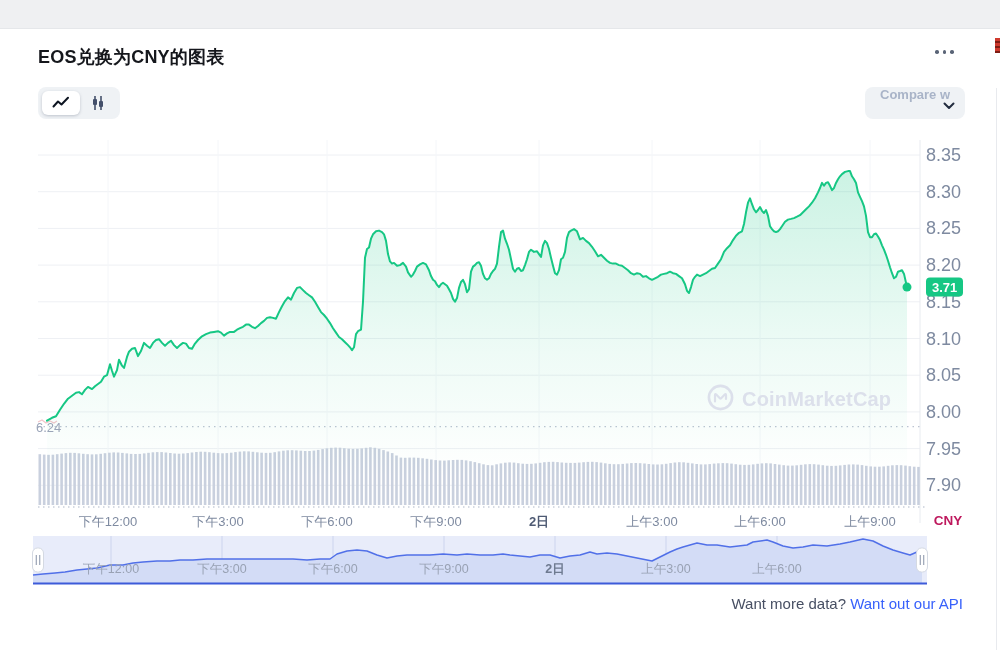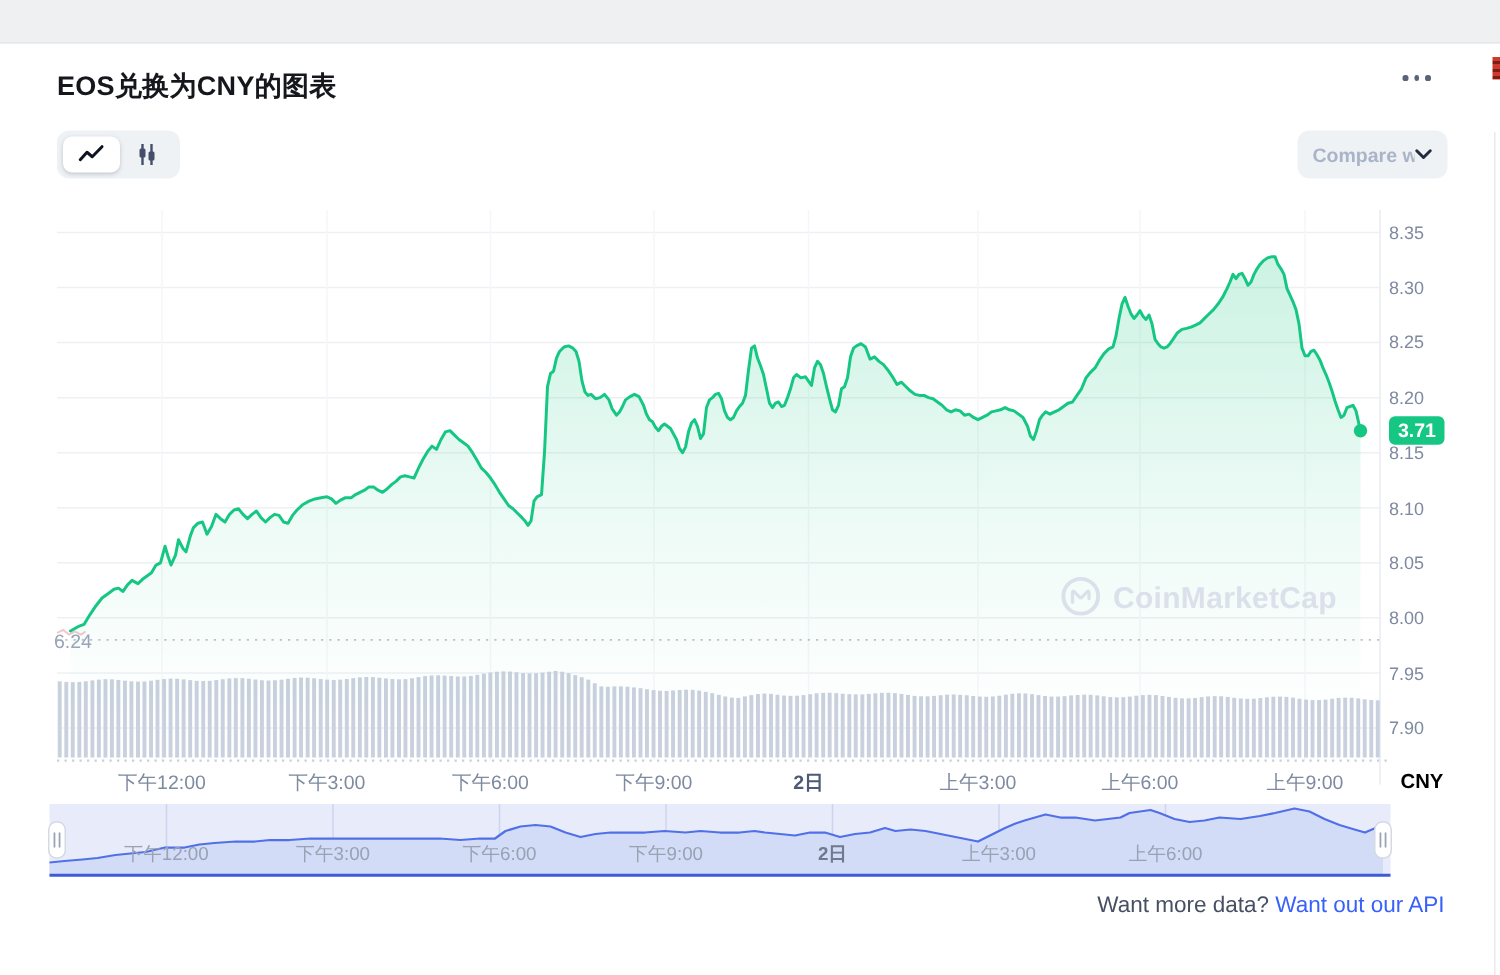--- a/index.html
+++ b/index.html
@@ -11,32 +11,32 @@
   .topstrip{position:absolute;left:0;top:0;width:1000px;height:28px;background:#eff0f2;border-bottom:1px solid #e5e7ea;}
   .page-title{position:absolute;left:38px;top:33px;font-size:18px;font-weight:bold;color:#15171c;letter-spacing:.2px;}
   .more-dots{position:absolute;left:931px;top:46px;display:flex;gap:4px;cursor:pointer;padding:4px;}
   .more-dots i{width:3.5px;height:3.5px;border-radius:50%;background:#5a6477;display:block;}
   .toolbar-left{position:absolute;left:38px;top:87px;display:flex;gap:6px;}
   .toolbar-right{position:absolute;right:35px;top:87px;display:flex;gap:10px;align-items:center;}
   .seg{display:flex;background:#eff2f5;border-radius:8px;padding:4px;align-items:center;}
   .seg-item{height:24px;line-height:24px;padding:0 12px;font-size:13px;font-weight:bold;color:#4e5a73;border-radius:6px;cursor:pointer;white-space:nowrap;display:flex;align-items:center;}
   .seg-item.active{background:#fff;color:#0d1421;box-shadow:0 1px 3px rgba(100,110,130,.35);}
   .seg-item.icon-item{padding:0 10px;}
-  .compare-btn{width:100px;height:32px;box-sizing:border-box;background:#eff2f5;border-radius:8px;display:flex;align-items:center;padding:0 10px;color:#a9b4c8;font-weight:bold;font-size:13px;overflow:hidden;white-space:nowrap;cursor:pointer;}
+  .compare-btn{width:100px;height:32px;box-sizing:border-box;background:#eff2f5;border-radius:8px;display:flex;align-items:center;padding:0 10px;color:#a9b4c8;font-weight:bold;font-size:13px;overflow:hidden;white-space:nowrap;cursor:pointer;flex-direction:column;}
   .compare-btn .lbl{overflow:hidden;max-width:70px;}
   .compare-btn svg{margin-left:auto;flex:none;}
   .range-item{padding:0 9px;}
   .seg-divider{width:1px;height:14px;background:#d9dee6;margin:0 4px;}
   .chart-layer{position:absolute;left:0;top:0;}
-  .ylab{position:absolute;left:926px;font-size:12px;color:#7e8aa0;transform:translateY(-50%);}
+  .ylab{position:absolute;left:926px;font-size:18px;color:#7e8aa0;transform:translateY(-50%);}
   .price-badge{position:absolute;background:#16c784;color:#fff;font-size:13px;font-weight:bold;border-radius:4px;padding:2px 6px;transform:translateY(-50%);}
   .low-label{position:absolute;left:36px;top:420px;font-size:13px;color:#9aa4b8;}
   .xlab{position:absolute;top:513px;font-size:13px;color:#7e8aa0;transform:translateX(-50%);white-space:nowrap;}
   .xlab.bold{font-weight:bold;color:#4e5a73;}
-  .cny-label{position:absolute;top:513px;left:948px;transform:translateX(-50%);font-size:13.5px;font-weight:bold;color:#000000;}
+  .cny-label{position:absolute;top:513px;left:948px;transform:translateX(-50%);font-size:13.5px;font-weight:bold;color:#be185d;}
   .brushlab{position:absolute;top:561px;font-size:12.5px;color:#99a2b4;transform:translateX(-50%);white-space:nowrap;}
   .brushlab.bold{font-weight:bold;color:#6e7But:ignore;}
   .brushlab.bold{font-weight:bold;color:#6e7a90;}
   .watermark{position:absolute;left:707px;top:384px;display:flex;align-items:flex-end;gap:8px;color:#dce0eb;font-weight:bold;font-size:20px;letter-spacing:.2px;pointer-events:none;}
   .footer-row{position:absolute;top:595px;right:37px;font-size:15px;color:#474f63;}
   .footer-row a{color:#3861fb;text-decoration:none;cursor:pointer;}
   .edge-line{position:absolute;left:996px;top:88px;width:1px;height:562px;background:#e8eaee;}
   .edge-red{position:absolute;left:995px;top:38px;width:5px;height:15px;background:repeating-linear-gradient(180deg,#cf3a2e 0 3px,#7e1d14 3px 5px);}
 </style>
 </head>

